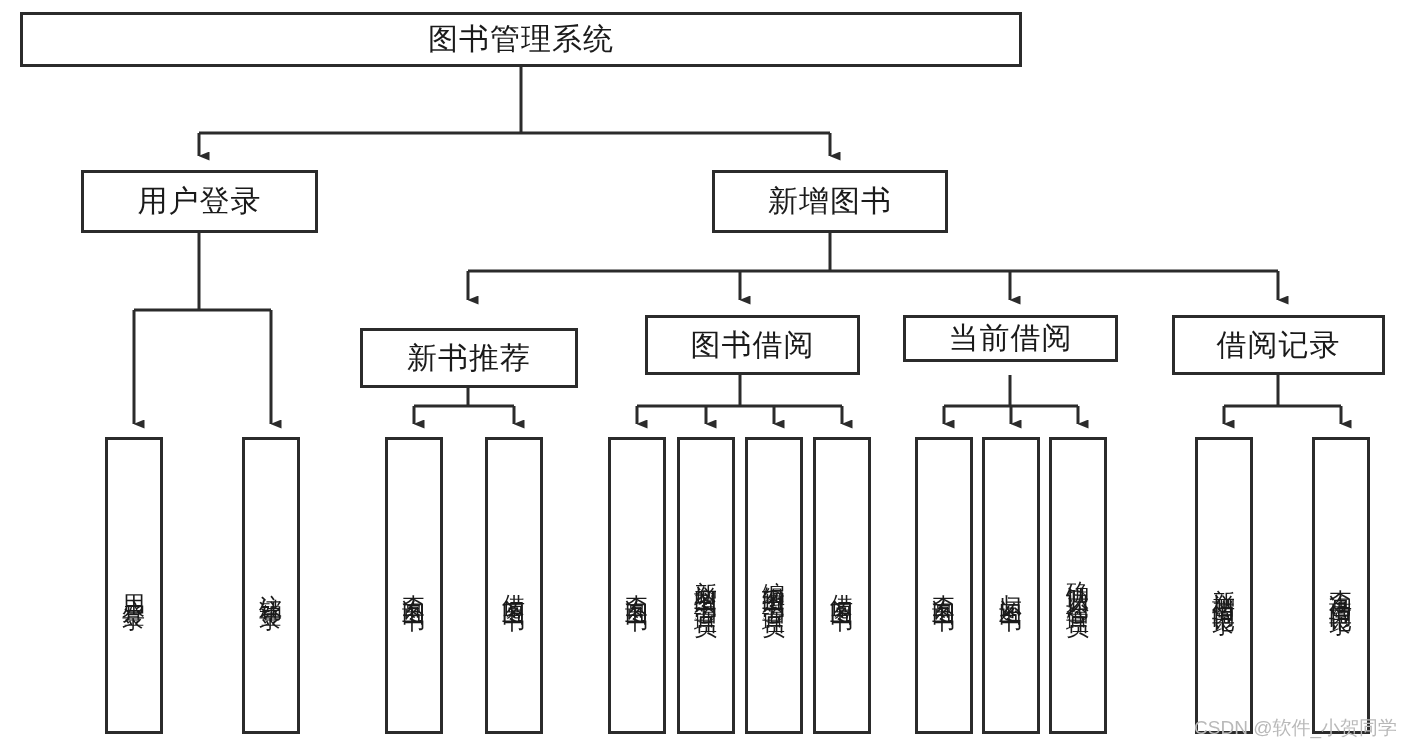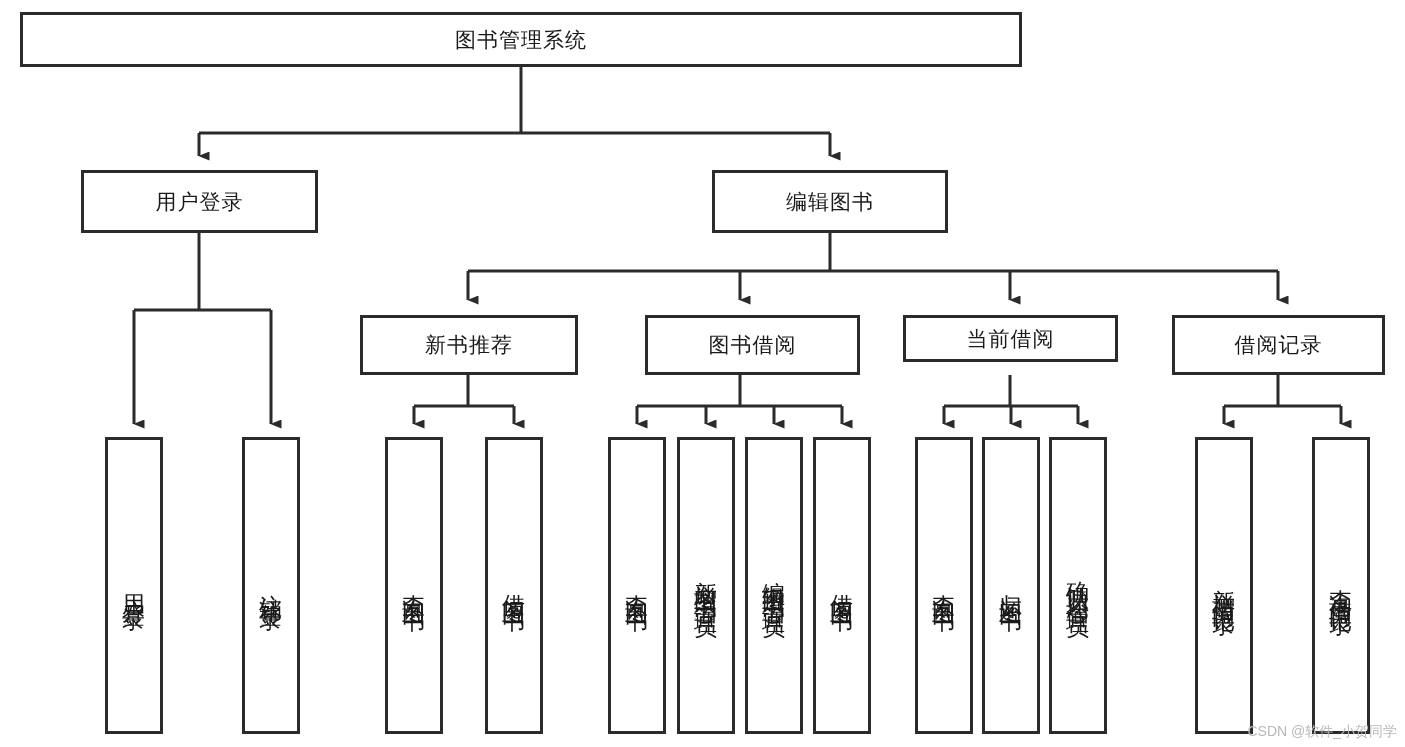--- a/index.html
+++ b/index.html
@@ -30,42 +30,42 @@
     box-sizing: border-box;
     background: #ffffff;
     border: 3px solid #2b2b2b;
     display: flex;
     align-items: center;
     justify-content: center;
     color: #1a1a1a;
     z-index: 2;
   }
   .node.h {
-    font-size: 21px;
+    font-size: 30px;
     letter-spacing: 1px;
   }
   .node.v {
     writing-mode: vertical-rl;
     text-orientation: upright;
     font-size: 23px;
     letter-spacing: 5px;
     line-height: 1.05;
     padding-top: 6px;
     padding-bottom: 6px;
   }
   .node.v > span {
     writing-mode: vertical-rl;
     text-orientation: upright;
     display: block;
   }
   .watermark {
     position: absolute;
     right: 8px;
     bottom: 6px;
-    font-size: 14px;
+    font-size: 19px;
     color: #b9b9b9;
     z-index: 5;
     white-space: nowrap;
   }
 </style>
 </head>
 <body>
 
 <div id="canvas">
 
@@ -120,24 +120,24 @@
   </svg>
 
   <div class="node h" style="left:20px; top:12px; width:1002px; height:55px;">
     <span>图书管理系统</span>
   </div>
 
   <div class="node h" style="left:81px; top:170px; width:237px; height:63px;">
     <span>用户登录</span>
   </div>
   <div class="node h" style="left:712px; top:170px; width:236px; height:63px;">
-    <span>编辑图书</span>
+    <span>新增图书</span>
   </div>
 
-  <div class="node h" style="left:360px; top:315px; width:218px; height:60px;">
+  <div class="node h" style="left:360px; top:328px; width:218px; height:60px;">
     <span>新书推荐</span>
   </div>
   <div class="node h" style="left:633px; top:315px; width:215px; height:60px;margin-left:12px;">
     <span>图书借阅</span>
   </div>
   <div class="node h" style="left:903px; top:315px; width:215px; height:47px;justify-content:center;">
     <span>当前借阅</span>
   </div>
   <div class="node h" style="left:1172px; top:315px; width:213px; height:60px;font-family:Liberation Mono, monospace;">
     <span>借阅记录</span>

